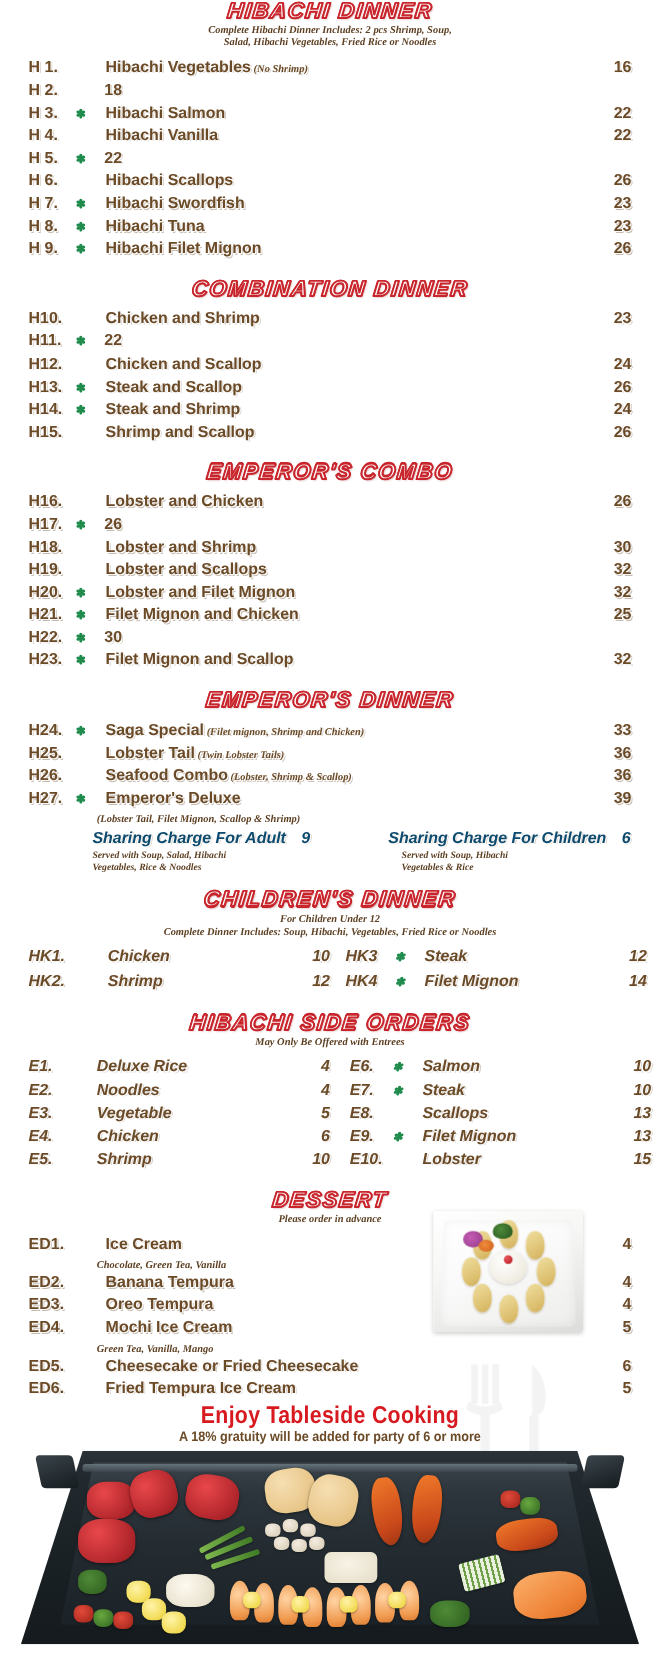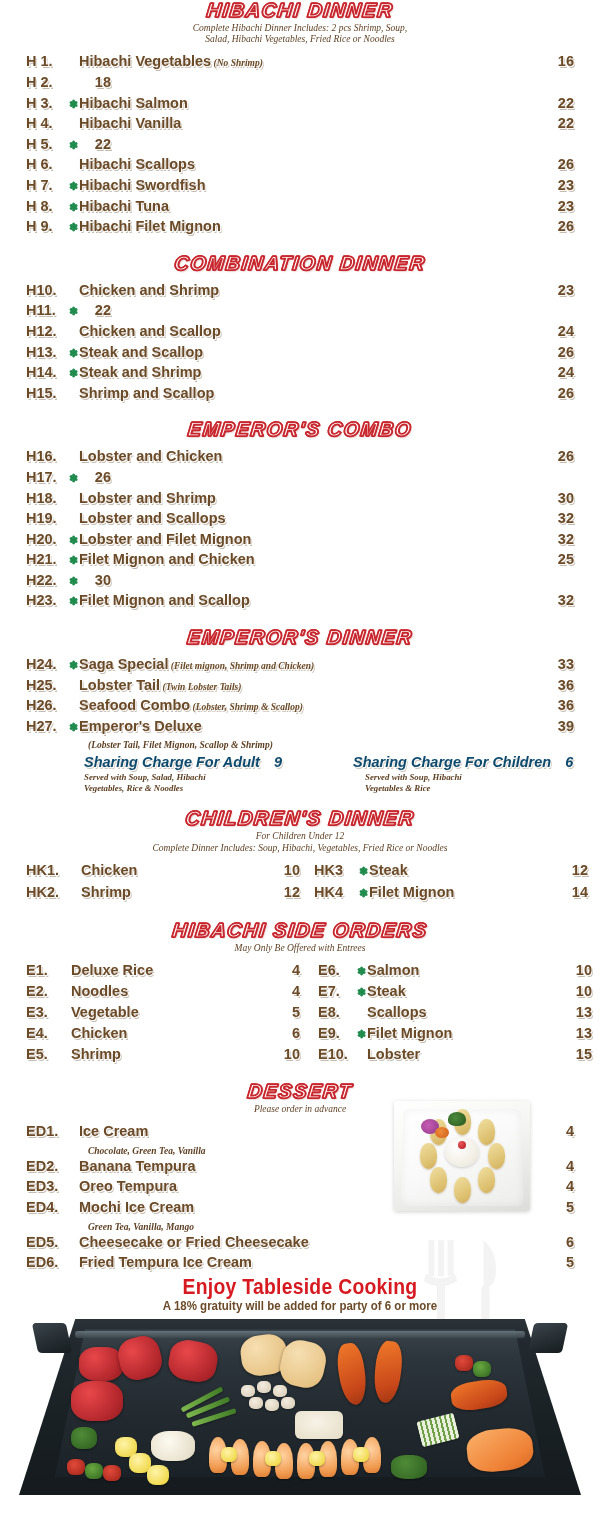--- a/index.html
+++ b/index.html
@@ -24,21 +24,21 @@
       0 0 1px #c9252c, 0 1px 0 #c9252c, 1px 0 0 #c9252c,
       -1px 0 0 #c9252c, 0 -1px 0 #c9252c, 1px 1px 2px rgba(140,20,25,.55);
     transform:skewX(-6deg);
     line-height:1.05;
     margin:0;
   }
 
   .sec-sub{
     text-align:center;
     font-family:"Liberation Serif",serif;
-    font-style:italic;font-weight:normal;
+    font-style:italic;font-weight:bold;
     font-size:9.5px;color:#5d3f22;
     line-height:1.18;
     text-shadow:0.5px 0.5px 0 rgba(255,255,255,.8);
     margin:2px 0 0 0;
   }
 
   
   .items{margin:0;padding:0;list-style:none;}
   .row{
     display:flex;align-items:baseline;
@@ -52,20 +52,21 @@
     text-shadow:1px 1px 0 rgba(255,255,255,.9), 1.5px 1.5px 0 rgba(90,60,30,.35);
   }
   .star{
     flex:0 0 11px;width:11px;text-align:center;
     color:#1e8a4c;font-size:11px;font-weight:bold;line-height:1;
   }
   .name{
     color:#6b4a27;font-weight:bold;font-size:14.5px;
     flex:1 1 auto;white-space:nowrap;
     text-shadow:1px 1px 0 rgba(255,255,255,.9), 1.5px 1.5px 0 rgba(90,60,30,.35);
+    margin-left:17px;
   }
   .name .paren{
     font-family:"Liberation Serif",serif;
     font-style:italic;font-weight:bold;font-size:9.5px;
     letter-spacing:0;
   }
   .price{
     color:#6b4a27;font-weight:bold;font-size:14.5px;
     flex:0 0 32px;text-align:right;
     text-shadow:1px 1px 0 rgba(255,255,255,.9), 1.5px 1.5px 0 rgba(90,60,30,.35);
@@ -95,21 +96,21 @@
   }
   .share-title .amt{margin-left:14px;}
   .share-sub{
     font-family:"Liberation Serif",serif;
     font-style:italic;font-weight:bold;font-size:8.8px;color:#5d3f22;
     line-height:1.25;margin-top:2px;
   }
   .share-col.right .share-sub{padding-left:12px;}
 
   
-  .twocol{padding:0 26px;box-sizing:border-box;}
+  .twocol{padding:0 26px;box-sizing:border-box;font-style:italic;}
   .tc-row{display:flex;height:22px;align-items:baseline;}
   .tc-cell{flex:0 0 50%;display:flex;align-items:baseline;}
   .tc-cell .code{width:44px;flex:0 0 44px;}
   .tc-cell .name{flex:1 1 auto;}
   .tc-cell .price{flex:0 0 28px;}
   .tc-cell.right{padding-left:14px;}
 
   .sides .tc-row{height:21px;}
   .sides .tc-cell .code{width:34px;flex:0 0 34px;}
   .sides .tc-cell.right{padding-left:18px;}

